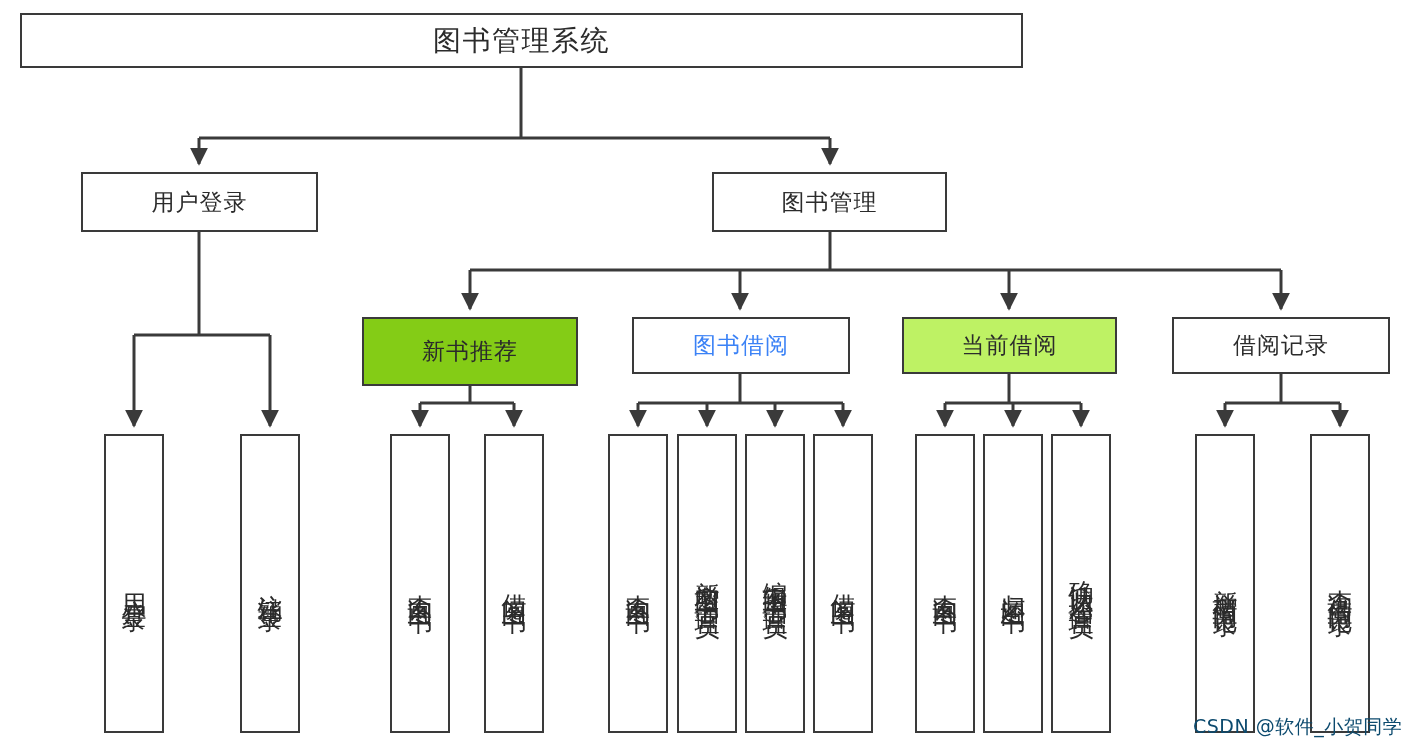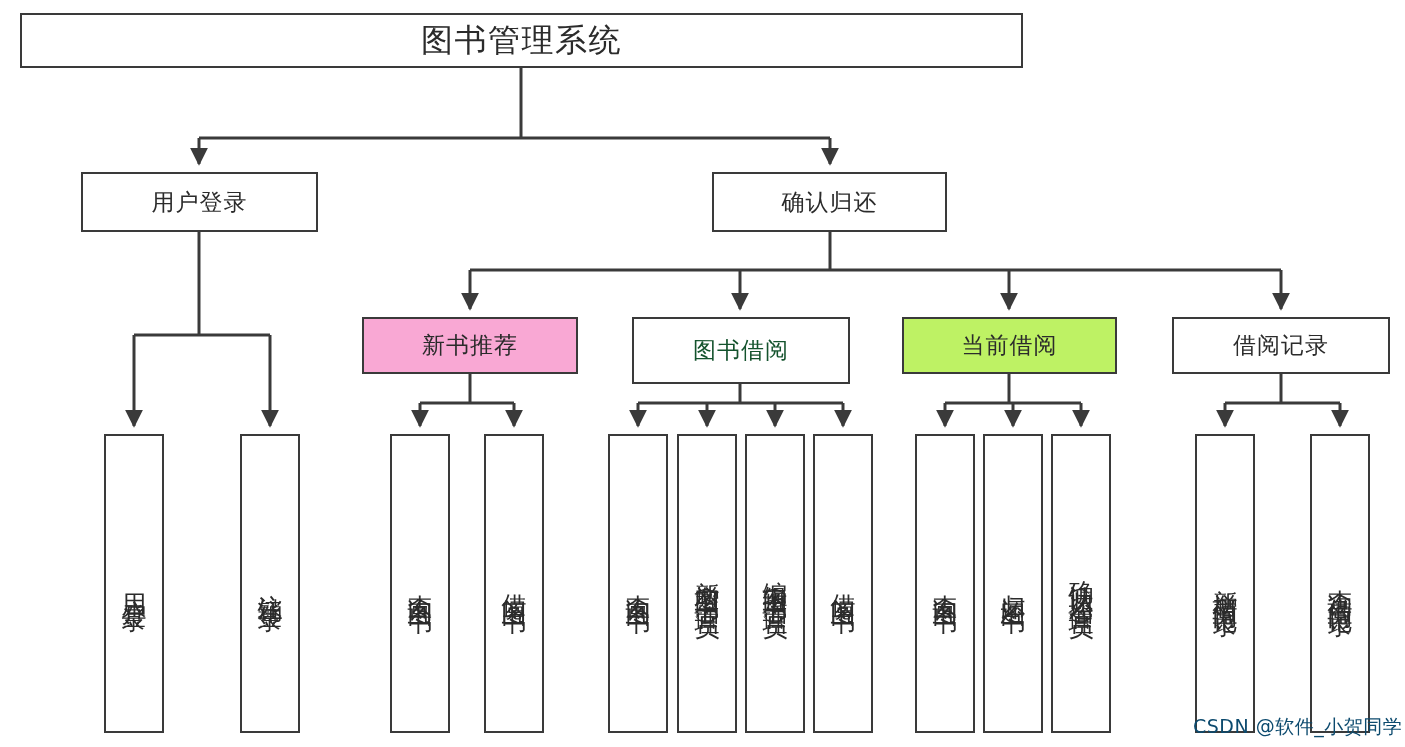--- a/index.html
+++ b/index.html
@@ -41,21 +41,21 @@
     text-align: center;
     line-height: 1.05;
     white-space: pre;
   }
   
   .node.horiz .label {
     font-size: 23px;
     letter-spacing: 1px;
   }
   .node.root .label {
-    font-size: 32px;
+    font-size: 28px;
     letter-spacing: 1.5px;
   }
   
   .node.vert {
     align-items: center;
     justify-content: center;
   }
   .node.vert .label {
     writing-mode: vertical-rl;
     text-orientation: upright;
@@ -127,27 +127,27 @@
   </svg>
 
   <div class="node horiz root" style="left: 20px; top: 13px; width: 1003px; height: 55px; background: rgb(255, 255, 255); border-color: rgb(58, 58, 58); color: rgb(43, 43, 43);">
     <span class="label">图书管理系统</span>
   </div>
 
   <div class="node horiz" style="left: 81px; top: 172px; width: 237px; height: 60px; background: rgb(255, 255, 255); border-color: rgb(58, 58, 58); color: rgb(43, 43, 43);">
     <span class="label">用户登录</span>
   </div>
   <div class="node horiz" style="left: 712px; top: 172px; width: 235px; height: 60px; background: rgb(255, 255, 255); border-color: rgb(58, 58, 58); color: rgb(43, 43, 43);">
-    <span class="label">确认归还</span>
+    <span class="label">图书管理</span>
   </div>
 
-  <div class="node horiz" style="left: 362px; top: 317px; width: 216px; height: 57px; background: #f9a8d4; border-color: rgb(58, 58, 58); color: rgb(43, 43, 43);">
+  <div class="node horiz" style="left: 362px; top: 317px; width: 216px; height: 69px; background: #84cc16; border-color: rgb(58, 58, 58); color: rgb(43, 43, 43);">
     <span class="label">新书推荐</span>
   </div>
-  <div class="node horiz" style="left: 632px; top: 317px; width: 218px; height: 67px; background: rgb(255, 255, 255); border-color: rgb(58, 58, 58); color: #14532d;">
+  <div class="node horiz" style="left: 632px; top: 317px; width: 218px; height: 57px; background: rgb(255, 255, 255); border-color: rgb(58, 58, 58); color: #3b82f6;">
     <span class="label">图书借阅</span>
   </div>
   <div class="node horiz" style="left: 902px; top: 317px; width: 215px; height: 57px; background: #bef264; border-color: rgb(58, 58, 58); color: rgb(43, 43, 43);">
     <span class="label">当前借阅</span>
   </div>
   <div class="node horiz" style="left: 1172px; top: 317px; width: 218px; height: 57px; background: rgb(255, 255, 255); border-color: rgb(58, 58, 58); color: rgb(43, 43, 43);">
     <span class="label">借阅记录</span>
   </div>
 
   <div class="node vert" style="left: 104px; top: 434px; width: 60px; height: 299px; background: rgb(255, 255, 255); border-color: rgb(58, 58, 58); color: rgb(43, 43, 43);">

